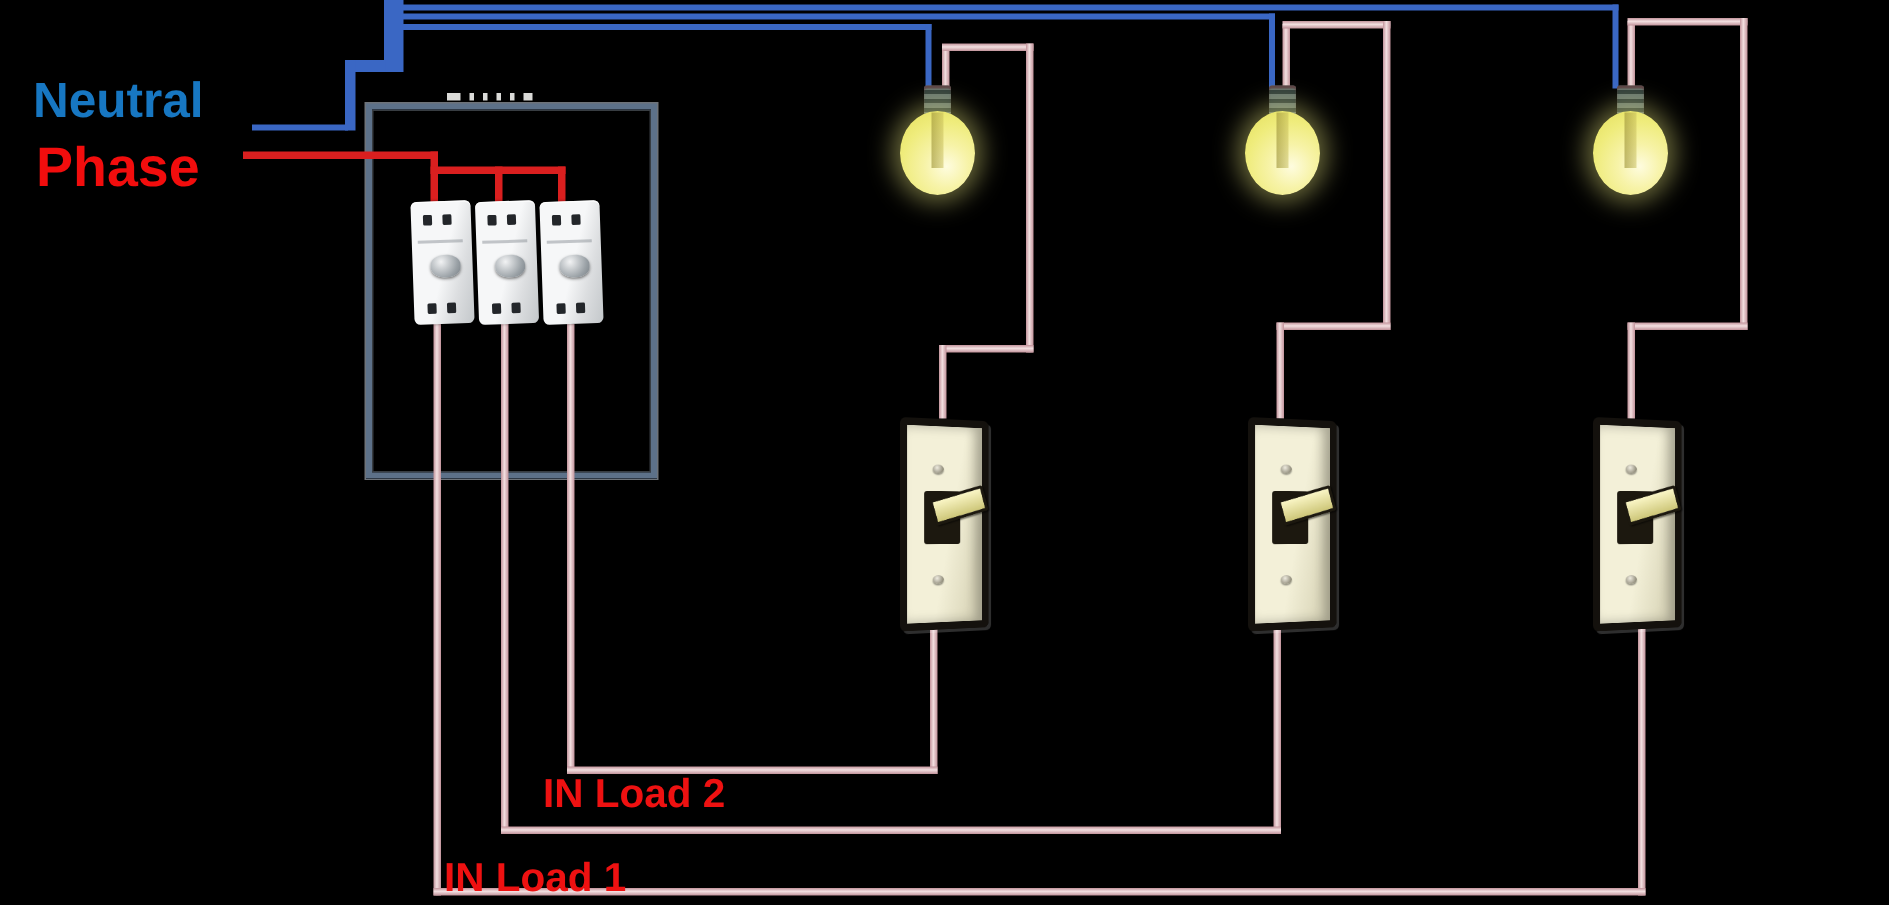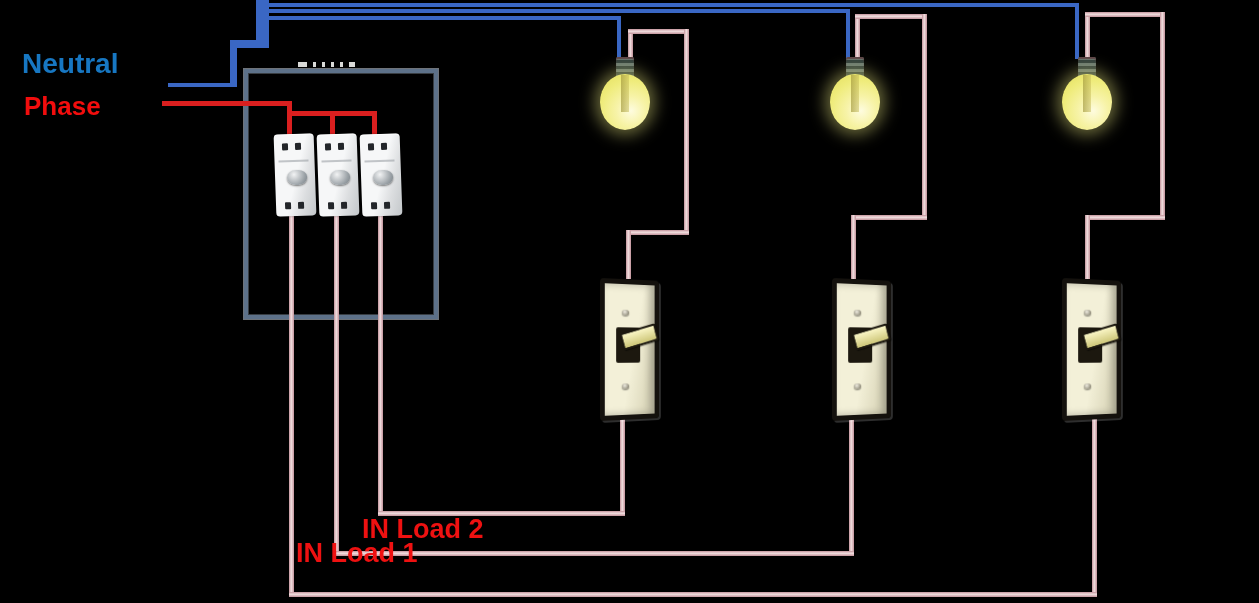--- a/index.html
+++ b/index.html
@@ -3,26 +3,26 @@
 <meta charset="utf-8">
 <style>
   html,body { margin:0; padding:0; background:#000; }
   .stage {
     position:relative; width:1259px; height:603px; overflow:hidden;
     background:var(--background, #000);
     font-family:"Liberation Sans", sans-serif;
   }
   
   .lbl { position:absolute; z-index:6; font-weight:bold; white-space:nowrap; line-height:1; }
-  .lbl-neutral { left:22px; top:50px; font-size:28px; color:var(--neutral-label); }
-  .lbl-phase   { left:24px; top:93px; font-size:26px; color:var(--phase-label); }
+  .lbl-neutral { left:22px; top:50px; font-size:33px; color:var(--neutral-label); }
+  .lbl-phase   { left:24px; top:93px; font-size:37px; color:var(--phase-label); }
   .lbl-load    { font-size:27px; color:var(--load-label); }
   .lbl-load3   { left:408px; top:467px; }
   .lbl-load2   { left:362px; top:516px; }
-  .lbl-load1   { left:296px; top:540px; }
+  .lbl-load1   { left:296px; top:572px; }
   
   .panel {
     position:absolute; z-index:1; left:244px; top:69px; width:186px; height:242px;
     border:4px solid var(--panel-border);
     box-shadow:0 0 0 1px rgba(200,210,220,.55), inset 0 0 0 1px rgba(160,175,190,.35);
   }
   .clipped-marks { position:absolute; z-index:2; left:298px; top:62px; height:5px; display:flex; gap:6px; }
   .clipped-marks span { display:block; height:5px; background:rgba(242,242,238,.9); }
   
   .w { position:absolute; z-index:2; }

